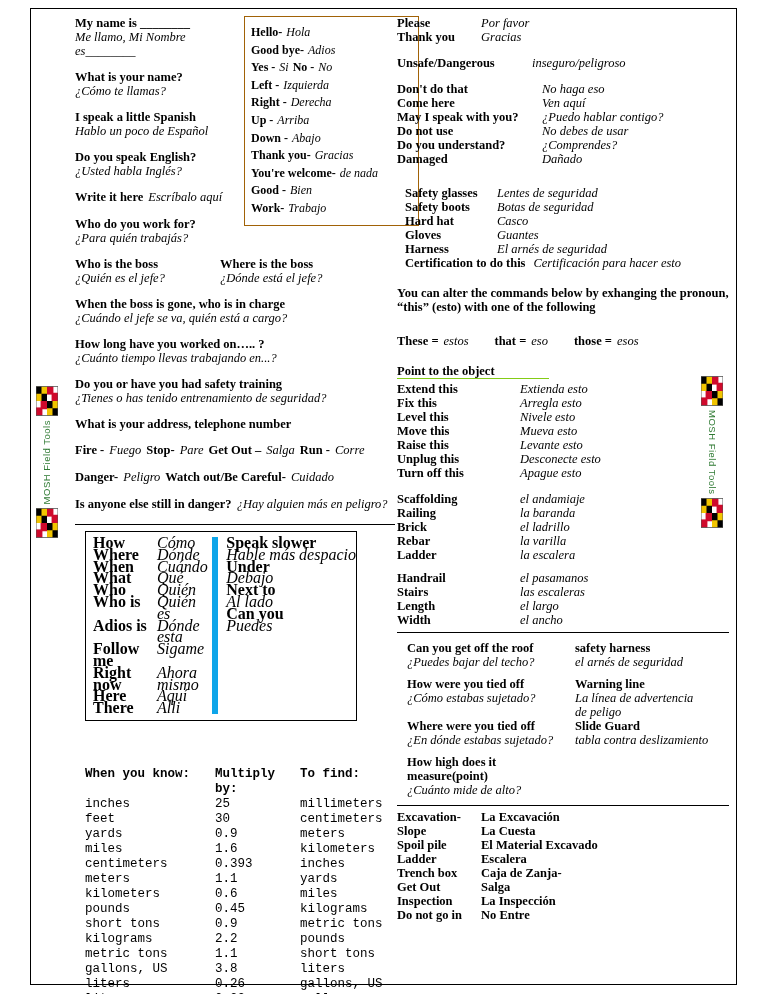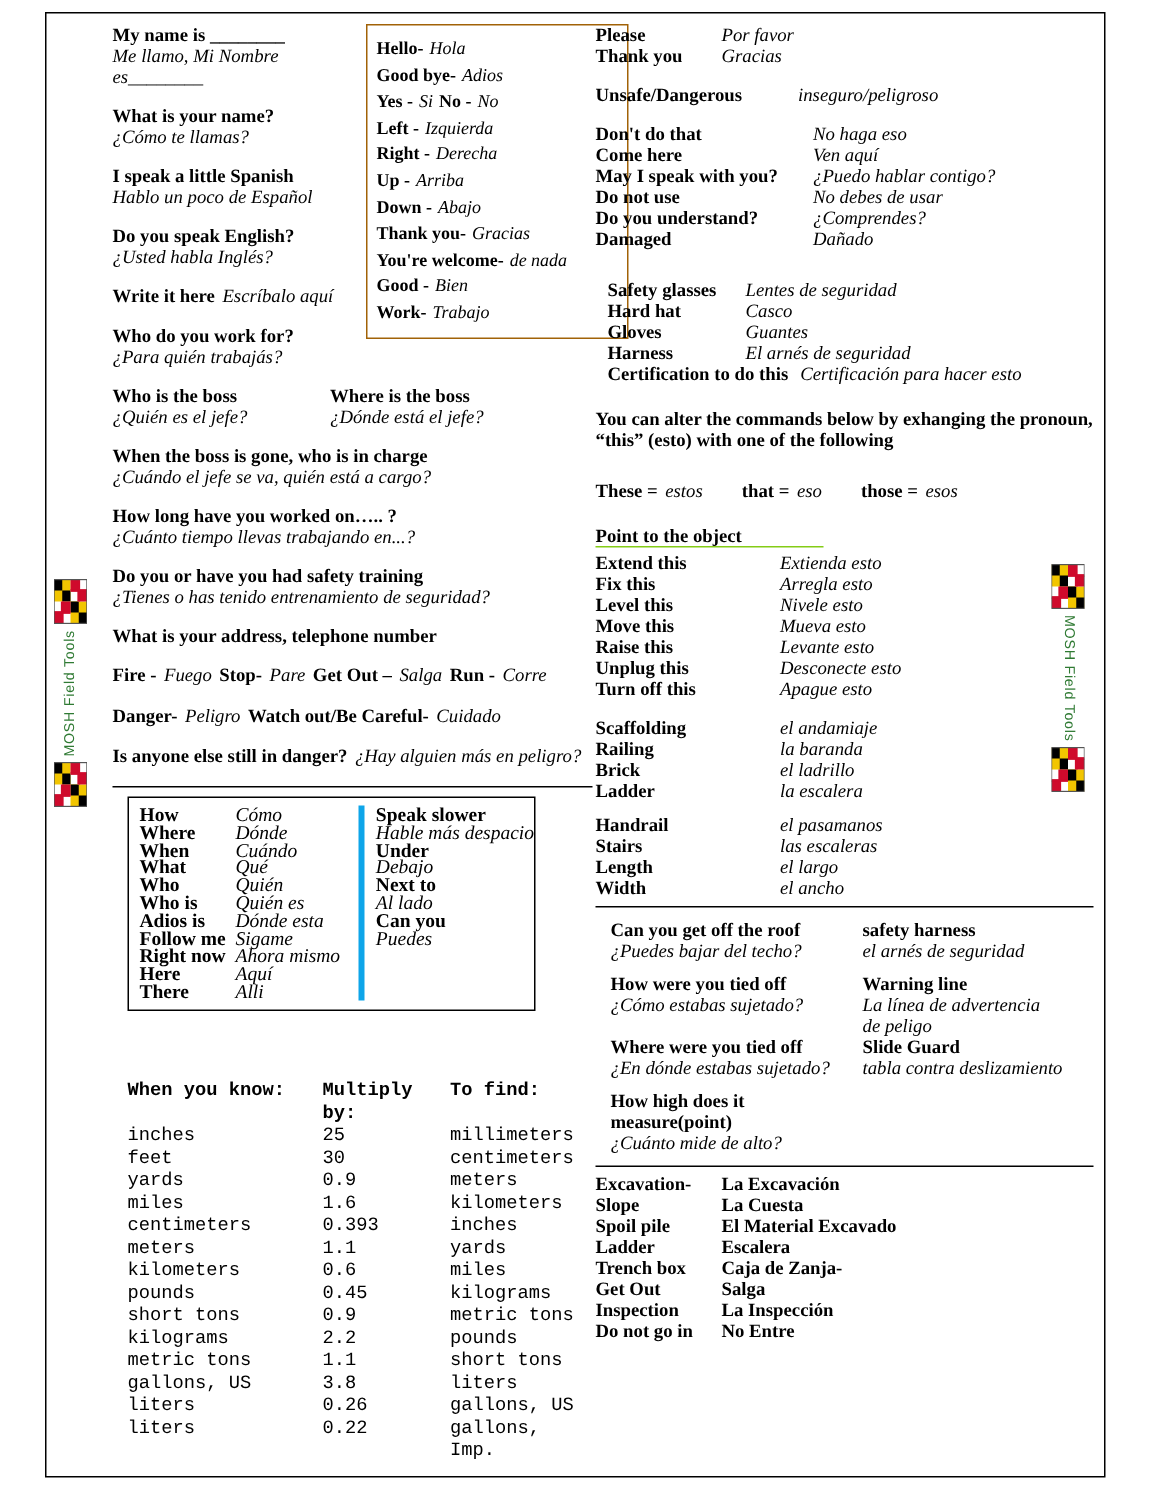--- a/index.html
+++ b/index.html
@@ -21,25 +21,25 @@
   .segline{margin-bottom:13px}
   .seg{margin-right:5px}
   [data-style="b"]{font-weight:bold}
   [data-style="i"]{font-style:italic}
   [data-style="ig"]{font-style:italic;margin-right:26px}
 
   .rule{border-top:1.5px solid #000;height:0;margin:1px 0 6px 0}
   .rule2{border-top:1.5px solid #000;height:0;margin:3px 0 4px 0}
 
   .qbox{margin-left:10px;width:272px;border:1px solid #000;display:flex;
-        padding:5px 0 6px 7px;font-size:13px;line-height:11.8px;margin-bottom:0}
+        padding:5px 0 6px 7px;font-size:16px;line-height:11.8px;margin-bottom:0}
   .qleft{width:150px}
   .qrow{display:grid;grid-template-columns:64px 1fr}
   .qrow span{display:block}
-  .qright{border-left:4px solid #0ea5e9;padding-left:8px;flex:1;white-space:nowrap}
+  .qright{border-left:6px solid #0ea5e9;padding-left:8px;flex:1;white-space:nowrap}
 
   .conv{margin-left:10px;margin-top:46px;font-family:Liberation Mono, monospace;
         font-size:12.5px;line-height:15px}
   .conv-head,.conv-row{display:grid;grid-template-columns:130px 85px 1fr}
   .conv-head{font-weight:bold}
 
   .kvrow{display:grid;grid-template-columns:var(--lw,140px) 1fr}
   .kvrow .k{font-weight:bold;display:block}
   .kvrow .v{font-style:italic;display:block}
   .polite{--lw:84px;margin-bottom:12px}
@@ -478,20 +478,24 @@
     </div>
 
   <div class="ppe-block">
     <div class="kvlist ppe">
 
         <div class="kvrow">
           <span class="k">Safety glasses</span>
           <span class="v">Lentes de seguridad</span>
         </div>
 
+        <div class="kvrow">
+          <span class="k">Safety boots</span>
+          <span class="v">Botas de seguridad</span>
+        </div>
 
         <div class="kvrow">
           <span class="k">Hard hat</span>
           <span class="v">Casco</span>
         </div>
 
         <div class="kvrow">
           <span class="k">Gloves</span>
           <span class="v">Guantes</span>
         </div>
@@ -565,20 +569,24 @@
       <div class="kvrow">
         <span class="k">Railing</span>
         <span class="v">la baranda</span>
       </div>
 
       <div class="kvrow">
         <span class="k">Brick</span>
         <span class="v">el ladrillo</span>
       </div>
 
+      <div class="kvrow">
+        <span class="k">Rebar</span>
+        <span class="v">la varilla</span>
+      </div>
 
       <div class="kvrow">
         <span class="k">Ladder</span>
         <span class="v">la escalera</span>
       </div>
     </div>
 
   <div class="kvlist mats2">
 
       <div class="kvrow">

